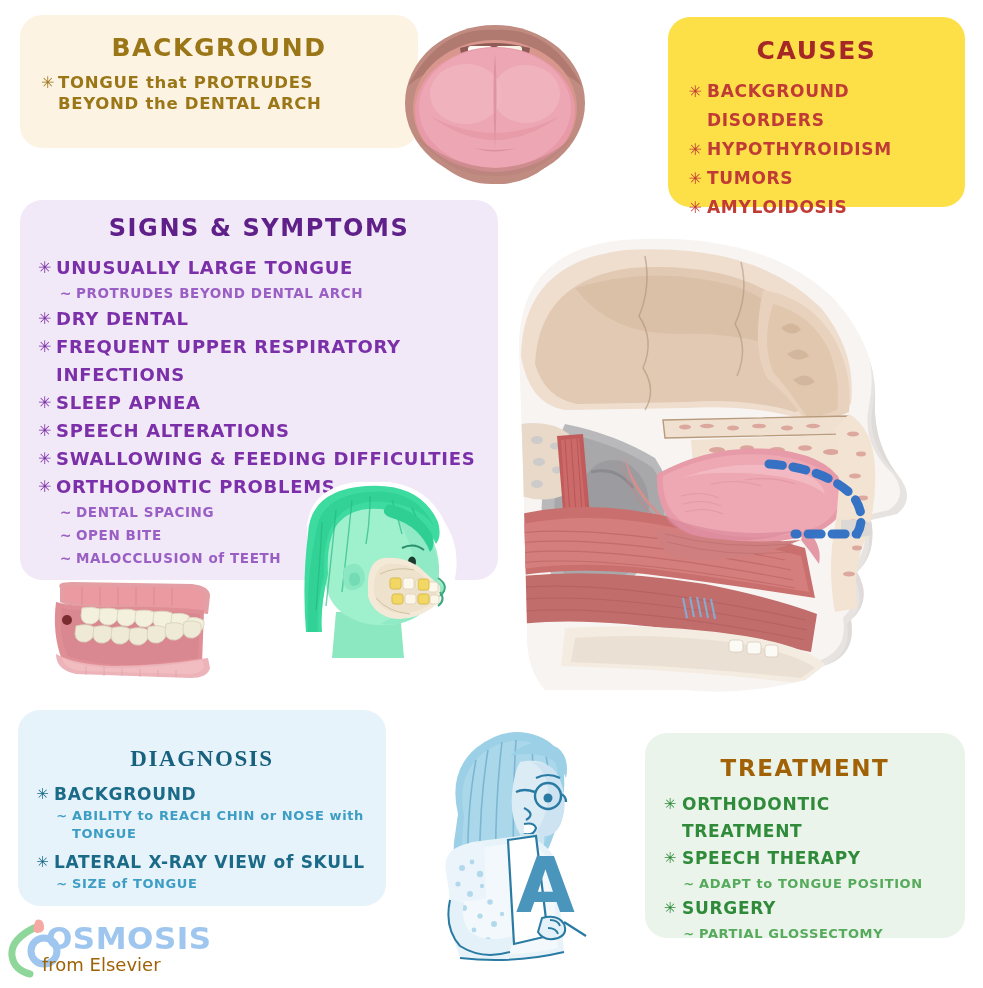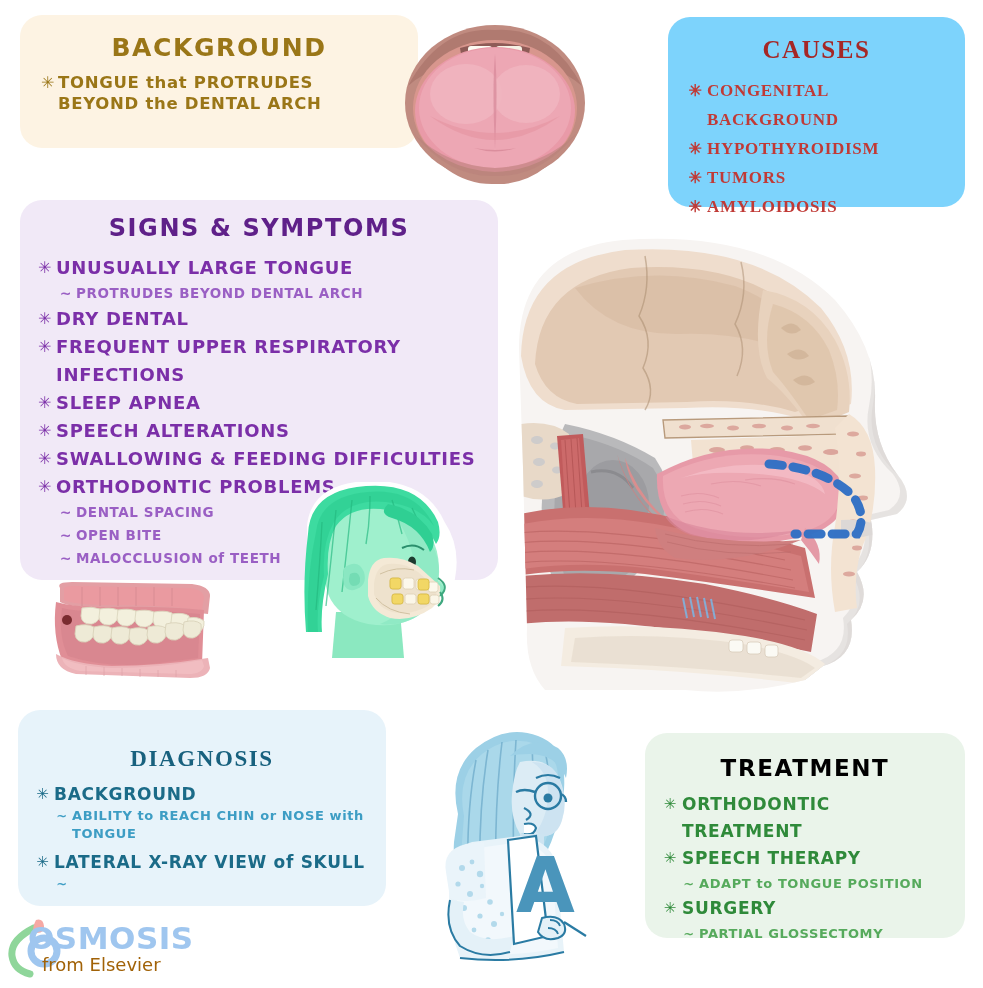--- a/index.html
+++ b/index.html
@@ -71,23 +71,22 @@
   #panel-background li.b1 {
     color: #9a7617;
     font-size: 16.5px;
     line-height: 21px;
   }
   #panel-background .mk { width: 20px; font-size: 16px; }
 
   
   #panel-causes {
     left: 668px; top: 17px; width: 297px; height: 190px;
-    background: #7dd3fc;
+    background: #fde047;
     padding: 12px 16px 0 16px;
-    font-family: Liberation Serif, serif;
   }
   #panel-causes .panel-title {
     color: #a52726;
     font-size: 25px;
     margin: 7px 0 12px 0;
   }
   #panel-causes li.b1 {
     color: #c03a36;
     font-size: 17px;
     line-height: 29px;
@@ -146,21 +145,21 @@
   #panel-diagnosis li.b2 .mk { width: 20px; font-size: 13px; }
   #panel-diagnosis li.b2.two { margin-bottom: 6px; }
 
   
   #panel-treatment {
     left: 645px; top: 733px; width: 320px; height: 205px;
     background: #eaf4ea;
     padding: 10px 14px 0 14px;
   }
   #panel-treatment .panel-title {
-    color: #000000;
+    color: #a16207;
     font-size: 23px;
     margin: 12px 0 10px 0;
   }
   #panel-treatment li.b1 {
     color: #2f8a3a;
     font-size: 17px;
     line-height: 27px;
   }
   #panel-treatment li.b2 {
     color: #56aa5c;
@@ -180,21 +179,21 @@
   #illus-blue-person  { left: 424px; top: 722px; width: 215px; height: 266px; }
 
   
   #osmosis-logo {
     position: absolute;
     left: 8px; top: 918px;
     width: 180px; height: 62px;
   }
   #logo-wordmark {
     position: absolute;
-    left: 20px; top: 2px;
+    left: 38px; top: 2px;
     font-size: 31px;
     font-weight: 700;
     letter-spacing: .5px;
     color: #9fc6ef;
     font-family: "DejaVu Sans", sans-serif;
   }
   #logo-subtext {
     position: absolute;
     left: 34px; top: 36px;
     font-size: 18px;
@@ -215,21 +214,21 @@
         <span class="tx">TONGUE that PROTRUDES BEYOND the DENTAL ARCH</span>
       </li>
     </ul>
   </section>
 
   <section class="panel" id="panel-causes">
     <div class="panel-title">CAUSES</div>
     <ul class="bullets">
       <li class="b1">
         <span class="mk">✳</span>
-        <span class="tx">CONGENITAL BACKGROUND</span>
+        <span class="tx">BACKGROUND DISORDERS</span>
       </li>
       <li class="b1">
         <span class="mk">✳</span>
         <span class="tx">HYPOTHYROIDISM</span>
       </li>
       <li class="b1">
         <span class="mk">✳</span>
         <span class="tx">TUMORS</span>
       </li>
       <li class="b1">
@@ -299,20 +298,21 @@
       <li class="b2 two">
         <span class="mk">~</span>
         <span class="tx">ABILITY to REACH CHIN or NOSE with TONGUE</span>
       </li>
       <li class="b1">
         <span class="mk">✳</span>
         <span class="tx">LATERAL X-RAY VIEW of SKULL</span>
       </li>
       <li class="b2">
         <span class="mk">~</span>
+        <span class="tx">SIZE of TONGUE</span>
       </li>
     </ul>
   </section>
 
   <section class="panel" id="panel-treatment">
     <div class="panel-title">TREATMENT</div>
     <ul class="bullets">
       <li class="b1">
         <span class="mk">✳</span>
         <span class="tx">ORTHODONTIC TREATMENT</span>

